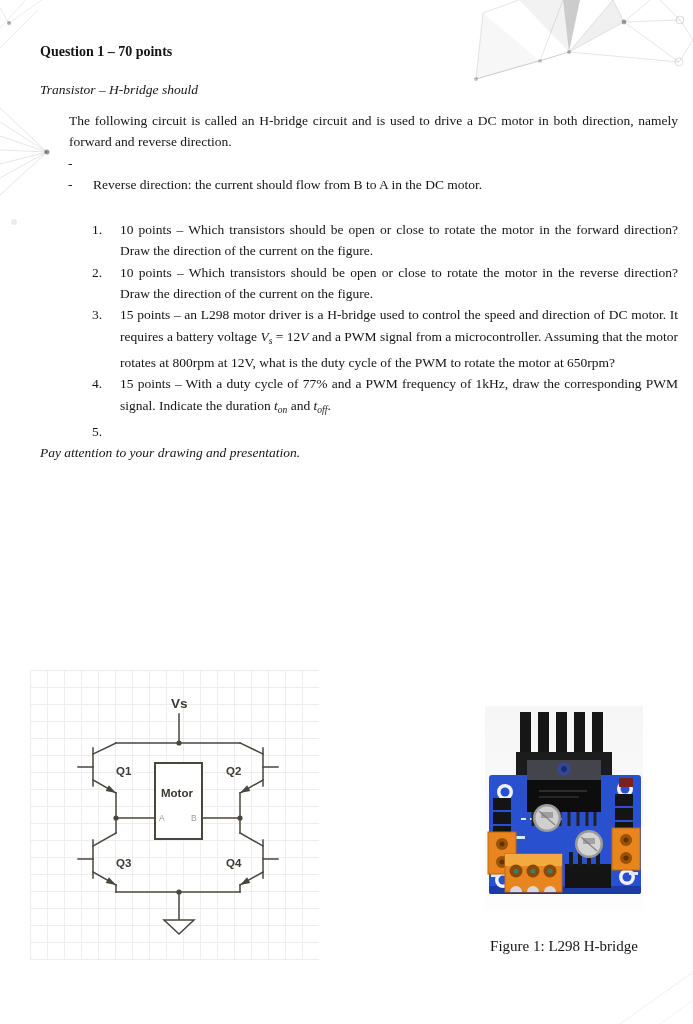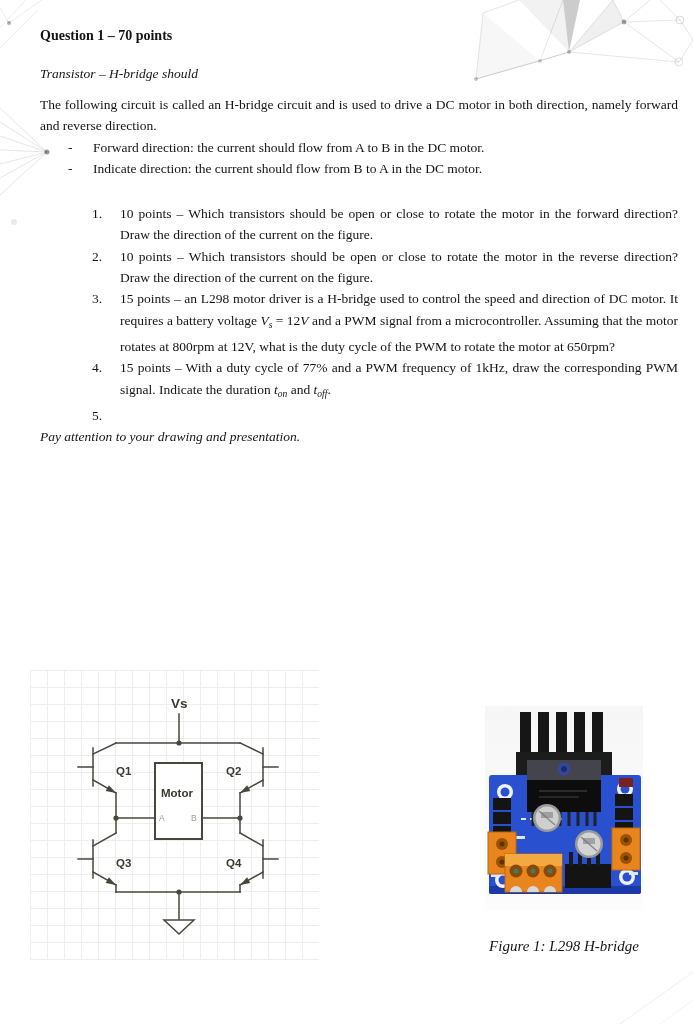--- a/index.html
+++ b/index.html
@@ -1,25 +1,25 @@
 <!DOCTYPE html>
 <html><head>
 <meta charset="utf-8">
 <style>
   html,body{margin:0;padding:0;}
   body{
     width:693px;height:1024px;position:relative;background:#ffffff;
     font-family:"Liberation Serif", serif;color:#141414;overflow:hidden;
   }
   .deco{position:absolute;pointer-events:none;}
-  .content{position:absolute;left:0;top:0;width:693px;box-sizing:border-box;
+  .content{position:absolute;left:0;top:16px;width:693px;box-sizing:border-box;
     padding:20px 15px 0 40px;font-size:13.5px;line-height:21.3px;}
   .title{font-weight:bold;font-size:14px;padding-top:6px;line-height:20px;}
   .subtitle{font-style:italic;margin-top:18px;line-height:20px;}
-  .intro{margin-top:10px;text-align:justify;}
+  .intro{margin-top:10px;text-align:justify;margin-left:29px;}
   .bullet{display:flex;padding-left:28px;}
   .bullet .dash{width:25px;flex:none;}
   .qlist{margin-top:24px;}
   .li{display:flex;padding-left:52px;}
   .li-num{width:28px;flex:none;}
   .li-body{flex:1;text-align:justify;}
   .seg-var{font-style:italic;}
   .seg-sub{font-style:italic;font-size:9.5px;vertical-align:-3px;}
   .note{font-style:italic;}
 
@@ -30,21 +30,21 @@
       repeating-linear-gradient(to right,#ededed 0 1px,transparent 1px 17px),
       repeating-linear-gradient(to bottom,#ededed 0 1px,transparent 1px 17px);
   }
   .circuit-svg{position:absolute;left:30px;top:670px;}
   .circuit-svg text{font-family:"Liberation Sans", sans-serif;}
 
   
   .photo{position:absolute;left:485px;top:706px;width:158px;height:204px;
     background:linear-gradient(#f6f6f6,#fdfdfd);}
   .caption{position:absolute;left:478px;top:936px;width:172px;text-align:center;
-    font-style:italic;font-size:15px;line-height:20px;}
+    font-size:15px;line-height:20px;}
 </style>
 </head>
 <body>
 
 <svg class="deco" style="left:430px;top:0;" width="263" height="110" viewBox="0 0 263 110">
   <polygon points="89,0 133,0 139,52" fill="rgba(0,0,0,0.05)"></polygon>
   <polygon points="133,0 150,0 139,52" fill="rgba(0,0,0,0.20)"></polygon>
   <polygon points="139,52 183,0 194,22" fill="rgba(0,0,0,0.06)"></polygon>
   <polygon points="46,79 53,13 110,61" fill="rgba(0,0,0,0.03)"></polygon>
   <g stroke="rgba(0,0,0,0.10)" stroke-width="1" fill="none">
@@ -103,25 +103,24 @@
 </svg>
 
 <div class="content">
   <div class="title">Question 1 – 70 points</div>
   <div class="subtitle">Transistor – H-bridge should</div>
   <div class="intro">The following circuit is called an H-bridge circuit and is used to drive a DC motor in both direction, namely forward and reverse direction.</div>
 
   <div class="bullets">
     <div class="bullet">
       <span class="dash">-</span>
-      <span>Forward direction: the current should flow from A to B in the DC motor.</span>
     </div>
     <div class="bullet">
       <span class="dash">-</span>
-      <span>Indicate direction: the current should flow from B to A in the DC motor.</span>
+      <span>Reverse direction: the current should flow from B to A in the DC motor.</span>
     </div>
   </div>
 
   <div class="qlist">
     <div class="li">
       <span class="li-num">1.</span>
       <span class="li-body"><span>10 points – Which transistors should be open or close to rotate the motor in the forward direction? Draw the direction of the current on the figure.</span></span>
     </div>
     <div class="li">
       <span class="li-num">2.</span>

